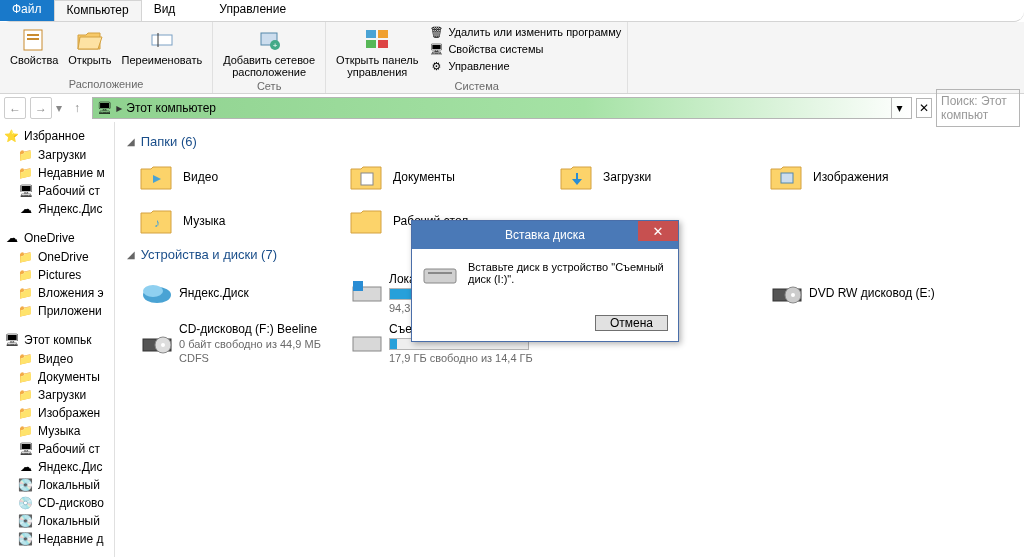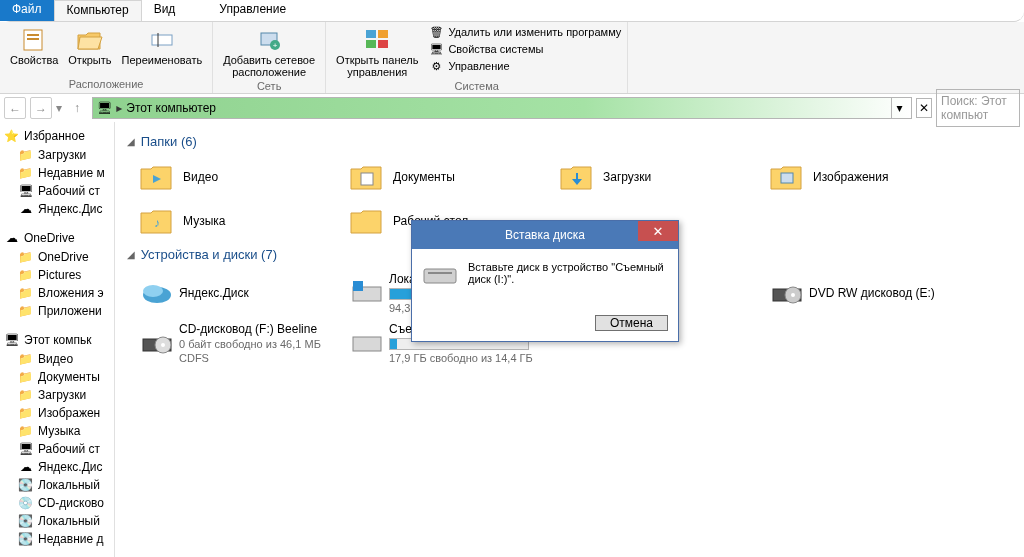--- a/index.html
+++ b/index.html
@@ -378,21 +378,21 @@
       <div class="drive-item">
         <span class="folder-ico">
             <svg width="36" height="32">
               <rect x="4" y="12" width="28" height="12" fill="#555" stroke="#333"></rect>
               <circle cx="24" cy="18" r="8" fill="#ddd" stroke="#888"></circle>
               <circle cx="24" cy="18" r="2" fill="#fff"></circle>
             </svg>
           </span>
         <div class="drive-info">
             <span>CD-дисковод (F:) Beeline</span>
-            <span class="drive-sub">0 байт свободно из 46,1 МБ</span>
+            <span class="drive-sub">0 байт свободно из 44,9 МБ</span>
             <span class="drive-sub">CDFS</span>
           </div>
       </div>
       <div class="drive-item">
         <span class="folder-ico">
             <svg width="36" height="32">
               <rect x="4" y="10" width="28" height="14" fill="#d8d8d8" stroke="#888"></rect>
             </svg>
           </span>
         <div class="drive-info">

